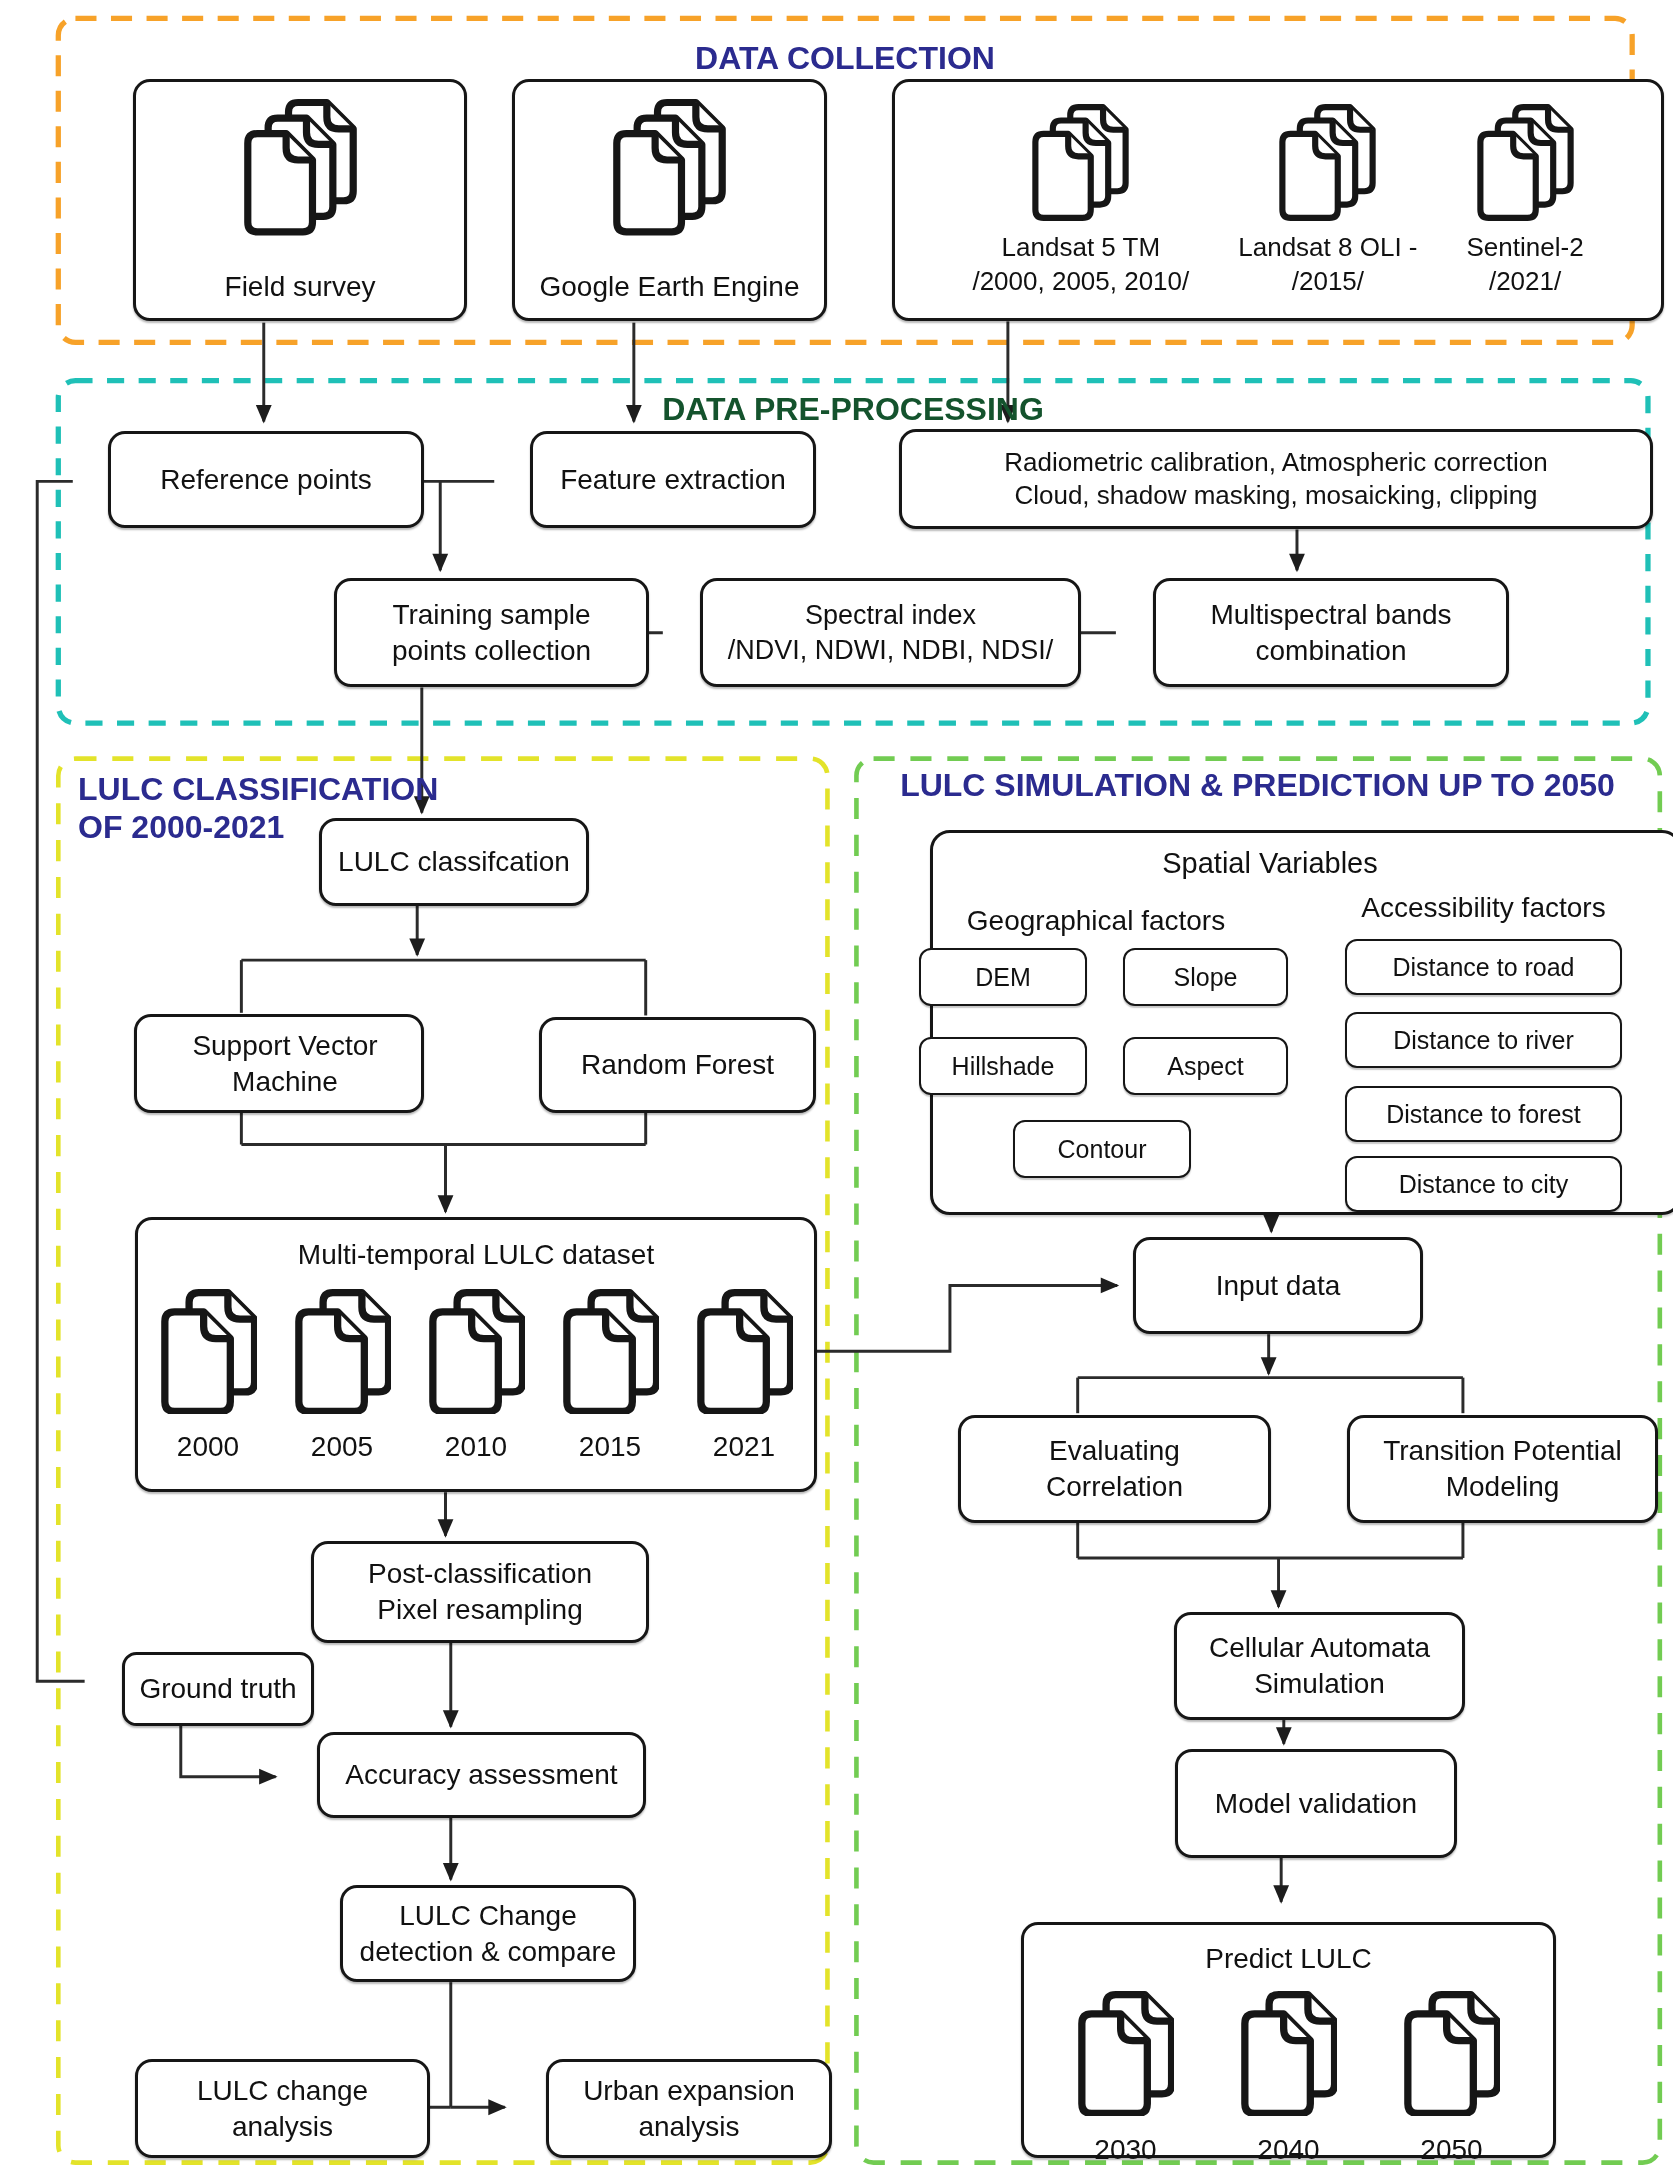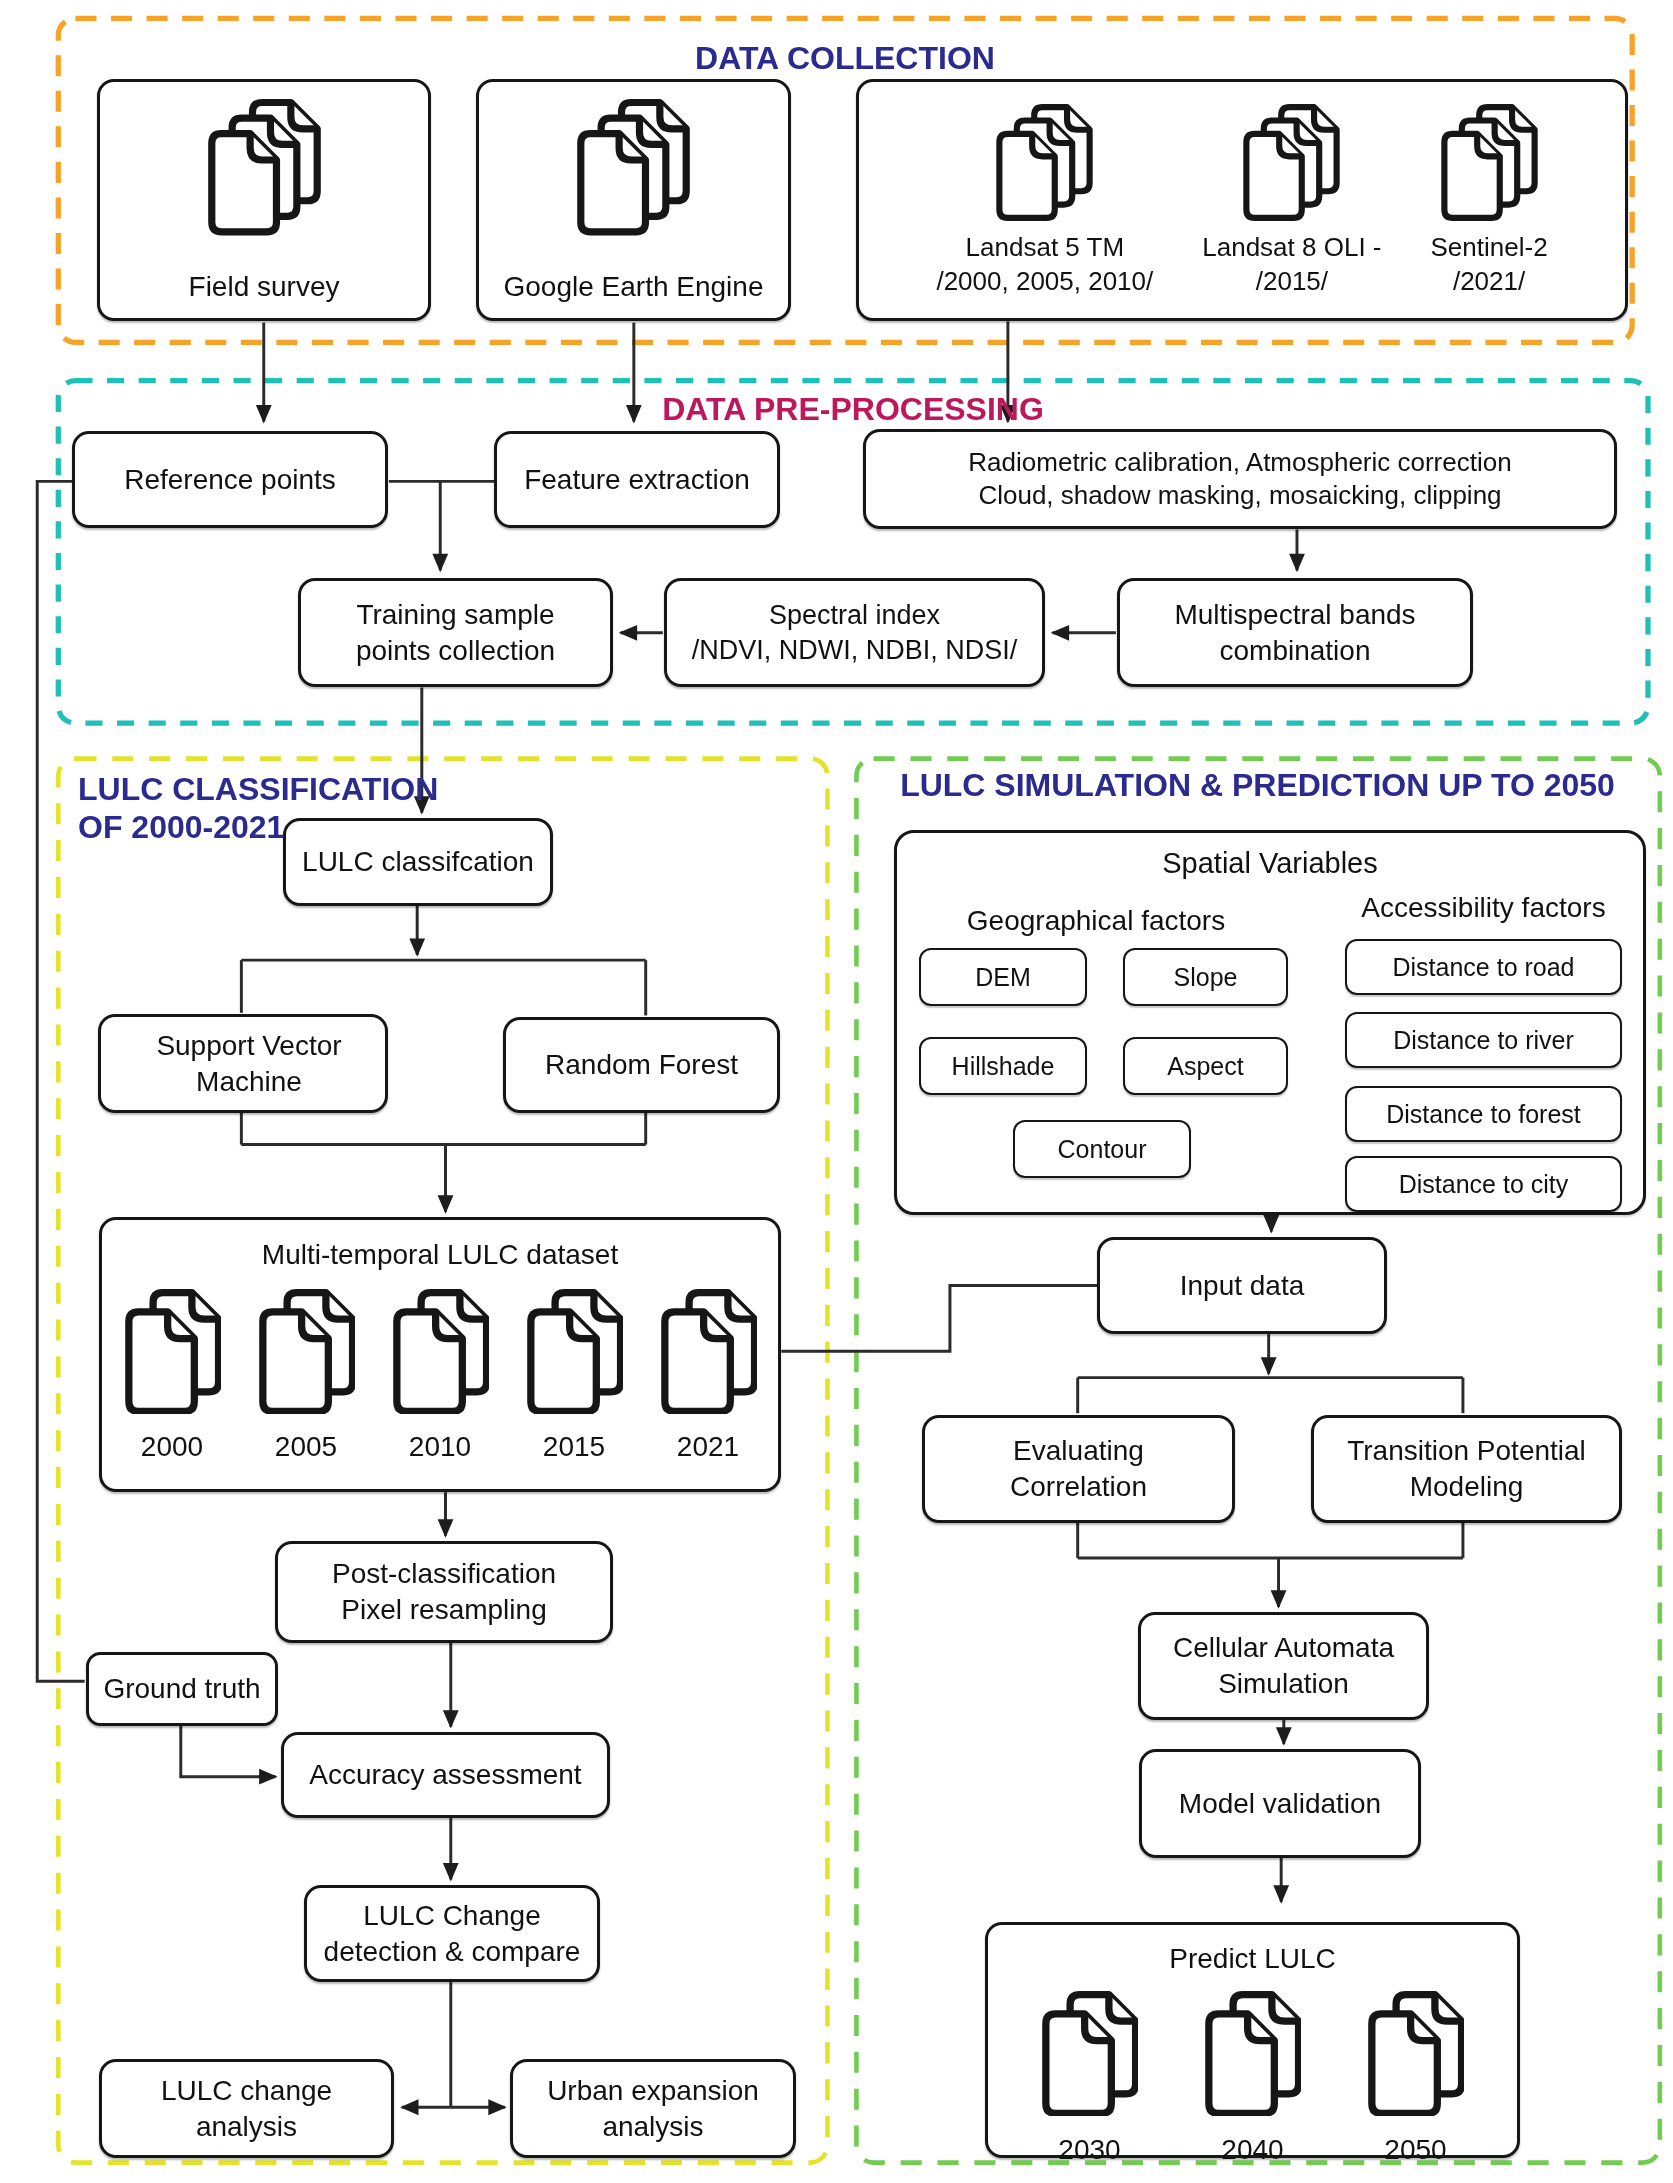--- a/index.html
+++ b/index.html
@@ -2,21 +2,21 @@
 <html style="font-size:10.5px"><head>
 <meta charset="utf-8">
 <style>
   html,body{margin:0;padding:0;background:#fff;}
   #canvas{position:relative;width:1674px;height:2183px;background:#fff;
           font-family:"Liberation Sans", sans-serif;color:#111;overflow:hidden;}
   #wires{position:absolute;left:0;top:0;z-index:0;}
   .box{position:absolute;z-index:2;background:#fff;border:3.3px solid #161616;border-radius:17px;
        display:flex;flex-direction:column;align-items:center;justify-content:center;
        text-align:center;font-size:28px;line-height:1.28;box-sizing:border-box;
-       box-shadow:0 2px 2px rgba(0,0,0,.28);}
+       box-shadow:0 2px 2px rgba(0,0,0,.28);margin-left:36px;}
   .plain{box-shadow:0 2px 2px rgba(0,0,0,.18);}
   .l{white-space:nowrap;}
   .sec-title{position:absolute;z-index:3;font-weight:bold;font-size:32px;white-space:nowrap;}
   .ctr{text-align:center;}
   .sbox{position:absolute;z-index:2;background:#fff;border:2.6px solid #161616;border-radius:12px;
         display:flex;align-items:center;justify-content:center;font-size:25px;
         box-sizing:border-box;box-shadow:0 1.3px 1.3px rgba(0,0,0,.22);}
   .inlabel{position:absolute;z-index:2;font-size:28px;text-align:center;white-space:nowrap;}
   .icon{display:block;margin:0 auto;}
   .igroup{display:flex;flex-direction:column;align-items:center;}
@@ -72,21 +72,21 @@
       <polyline points="2221,2092 2221,2146" fill="none" stroke="#2b2b2b" stroke-width="4.5"></polyline>
       <polyline points="1636,2312 1636,2366" fill="none" stroke="#2b2b2b" stroke-width="4.5"></polyline>
       <polyline points="2221,2312 2221,2366" fill="none" stroke="#2b2b2b" stroke-width="4.5"></polyline>
       <polyline points="1636,2366 2221,2366" fill="none" stroke="#2b2b2b" stroke-width="4.5"></polyline>
       <polyline points="1941,2366 1941,2440" fill="none" stroke="#2b2b2b" stroke-width="4.5" marker-end="url(#ah)"></polyline>
       <polyline points="1949,2612 1949,2648" fill="none" stroke="#2b2b2b" stroke-width="4.5" marker-end="url(#ah)"></polyline>
       <polyline points="1945,2820 1945,2888" fill="none" stroke="#2b2b2b" stroke-width="4.5" marker-end="url(#ah)"></polyline>
     </svg>
 
   <div class="sec-title ctr" style="left:58px;top:40px;width:1574px;color:#2B2B8F;">DATA COLLECTION</div>
-  <div class="sec-title ctr" style="left:58px;top:391px;width:1590px;color:#be185d;">DATA PRE-PROCESSING</div>
+  <div class="sec-title ctr" style="left:58px;top:391px;width:1590px;color:#14532d;">DATA PRE-PROCESSING</div>
   <div class="sec-title" style="left:78px;top:771px;color:#2B2B8F;">LULC CLASSIFICATION</div>
   <div class="sec-title" style="left:78px;top:809px;color:#2B2B8F;">OF 2000-2021</div>
   <div class="sec-title ctr" style="left:856px;top:767px;width:803px;color:#2B2B8F;">LULC SIMULATION &amp; PREDICTION UP TO 2050</div>
 
   <div class="box" style="left:97px;top:79px;width:334px;height:242px;">
     <span class="icon"><svg width="115" height="142" viewBox="0 0 96 118" xmlns="http://www.w3.org/2000/svg">
           <g transform="translate(34,0)">
     <path d="M4,14 Q4,6 12,6 L36,6 L58,28 L58,80 Q58,88 50,88 L12,88 Q4,88 4,80 Z" fill="#fff" stroke="#161616" stroke-width="6" stroke-linejoin="round"></path>
     <path d="M36,6 L36,18 Q36,28 46,28 L58,28" fill="#fff" stroke="#161616" stroke-width="6" stroke-linejoin="round"></path>
   </g>

